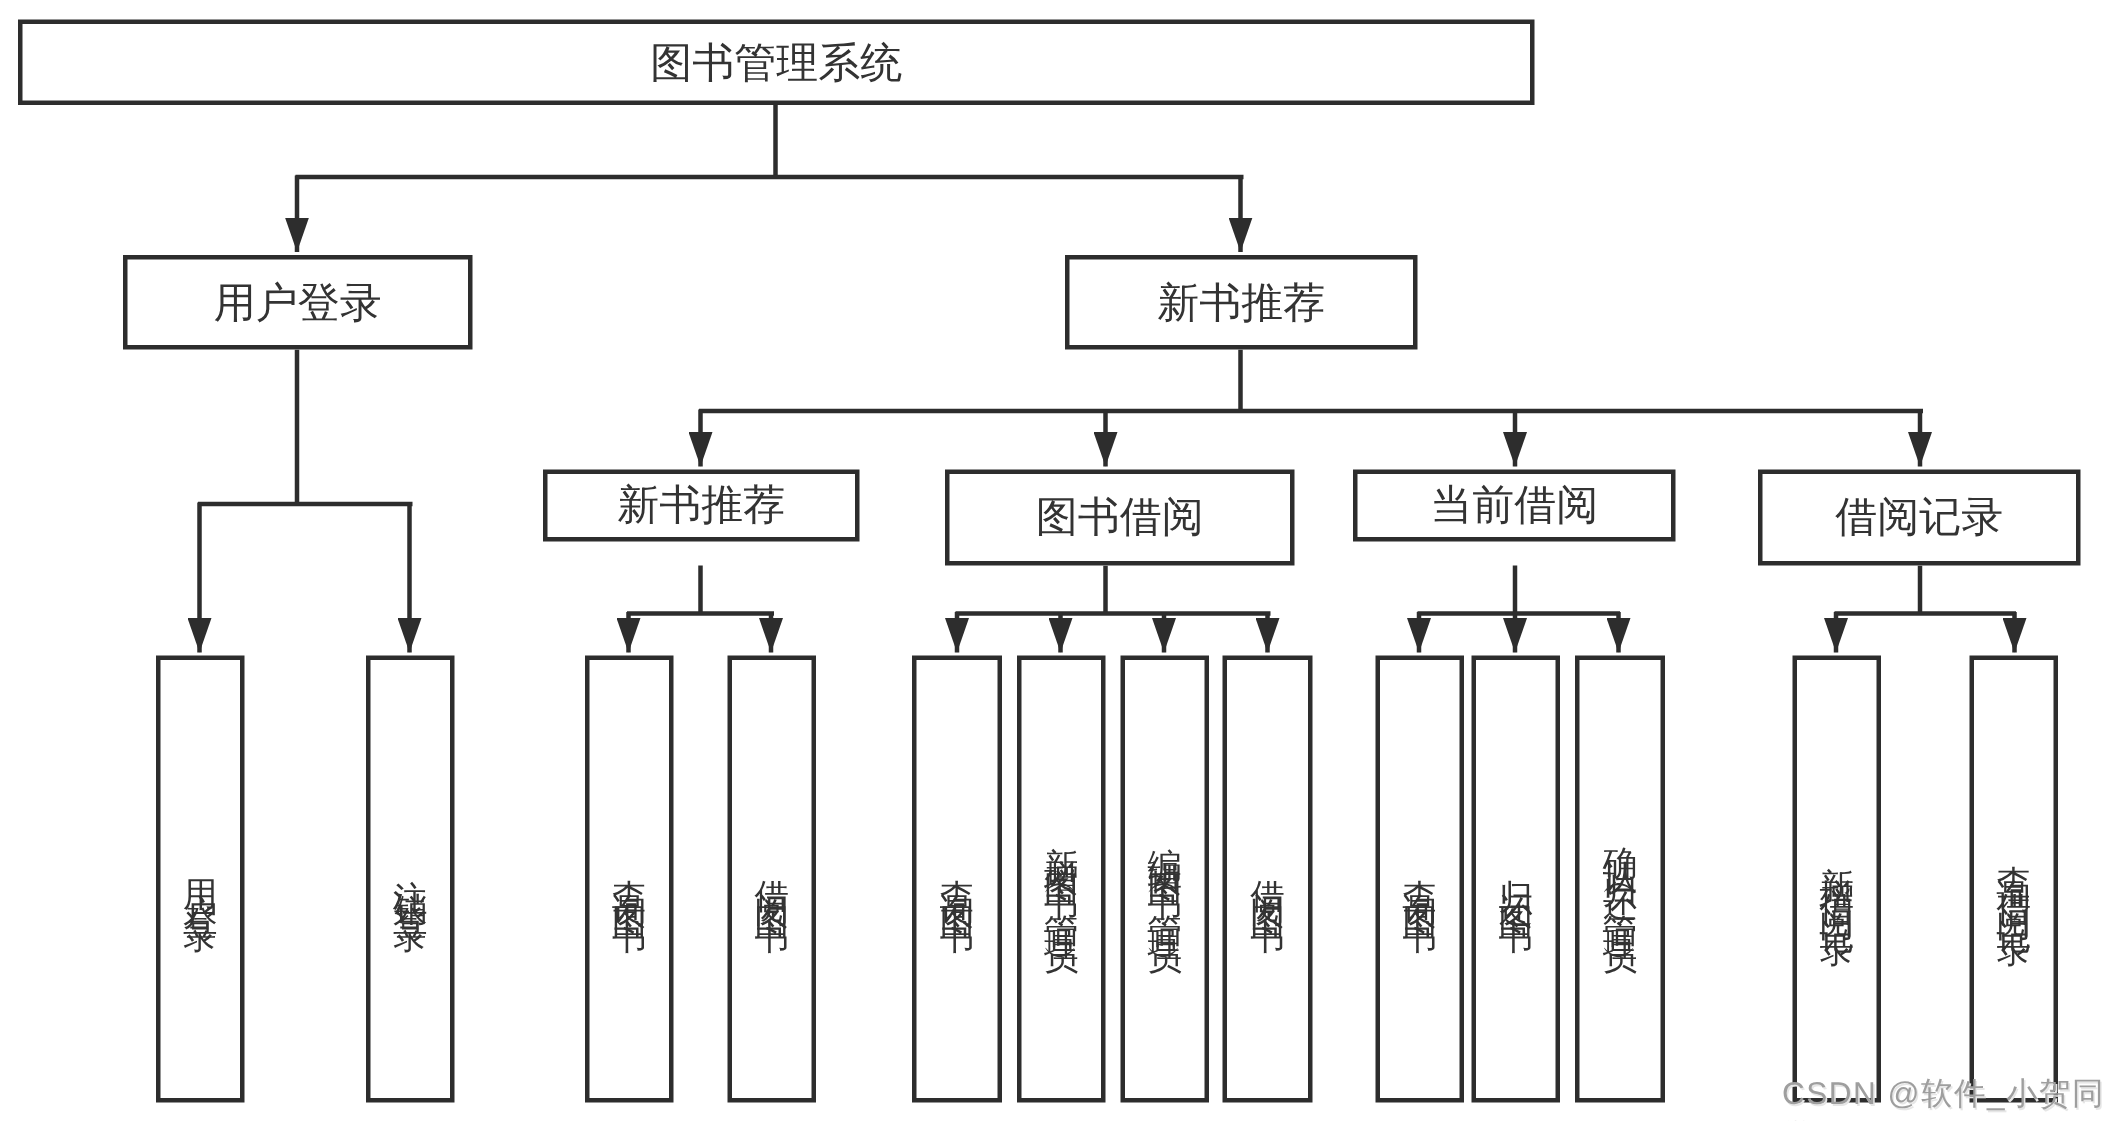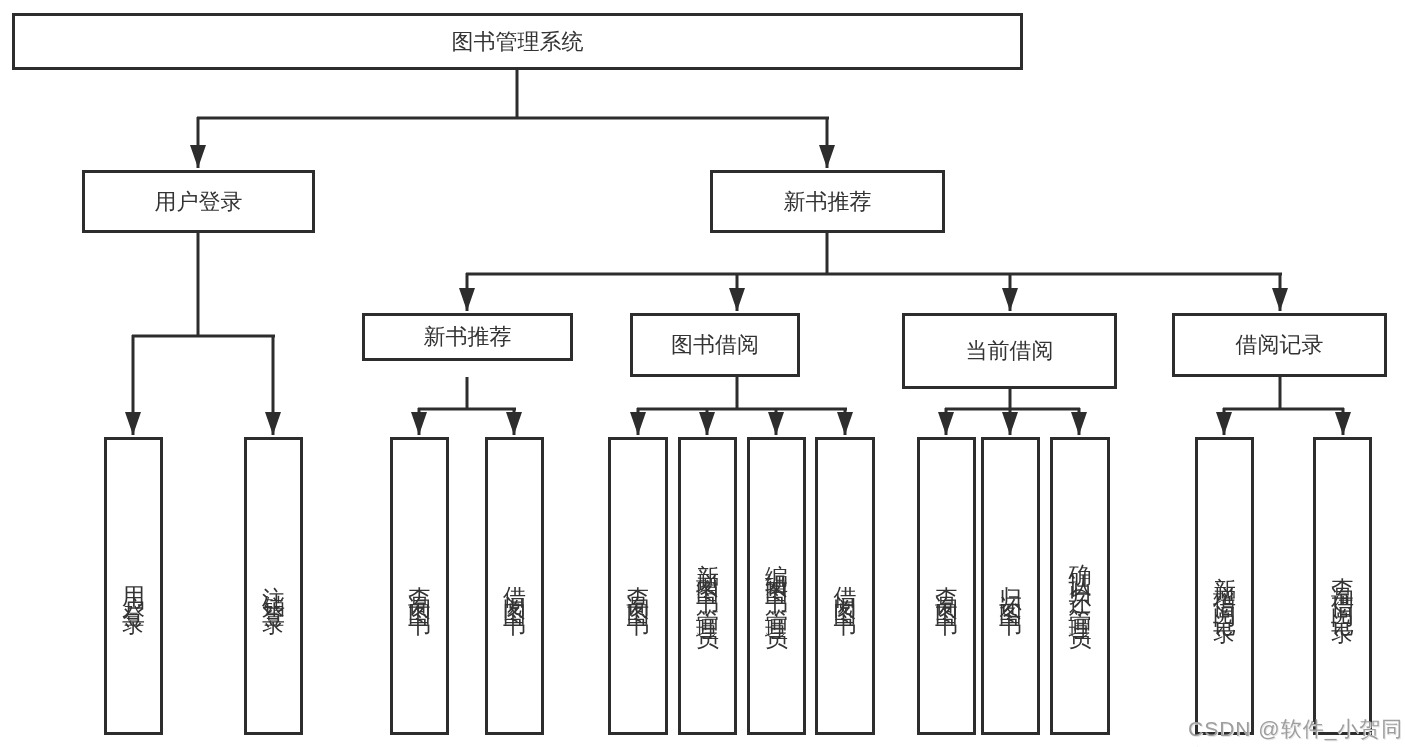--- a/index.html
+++ b/index.html
@@ -11,38 +11,38 @@
     overflow:hidden;
   }
   #connectors{position:absolute;left:0;top:0;z-index:0;}
   .box{
     position:absolute;
     box-sizing:border-box;
     background:#ffffff;
     border:3px solid #2d2d2d;
     display:flex;align-items:center;justify-content:center;
     color:#333333;
-    font-size:22px;
+    font-size:28px;
     z-index:1;
     white-space:nowrap;
   }
   .leaf{top:437px;width:59px;height:298px;font-size:23px;}
   .leaf span{
     writing-mode:vertical-rl;
     text-orientation:mixed;
     letter-spacing:9px;
     line-height:1;
     white-space:normal;
   }
   .b-root{left:12px;top:13px;width:1011px;height:57px;}
   .b-l2a{left:82px;top:170px;width:233px;height:63px;}
   .b-l2b{left:710px;top:170px;width:235px;height:63px;}
   .b-l3a{left:362px;top:313px;width:211px;height:48px;}
-  .b-l3b{left:630px;top:313px;width:170px;height:64px;}
-  .b-l3c{left:902px;top:313px;width:215px;height:76px;}
+  .b-l3b{left:630px;top:313px;width:233px;height:64px;}
+  .b-l3c{left:902px;top:313px;width:215px;height:48px;}
   .b-l3d{left:1172px;top:313px;width:215px;height:64px;}
   .b-lf1{left:104px;}
   .b-lf2{left:244px;}
   .b-lf3{left:390px;}
   .b-lf4{left:485px;}
   .b-lf5{left:608px;width:60px;}
   .b-lf6{left:678px;}
   .b-lf7{left:747px;}
   .b-lf8{left:815px;width:60px;}
   .b-lf9{left:917px;}

